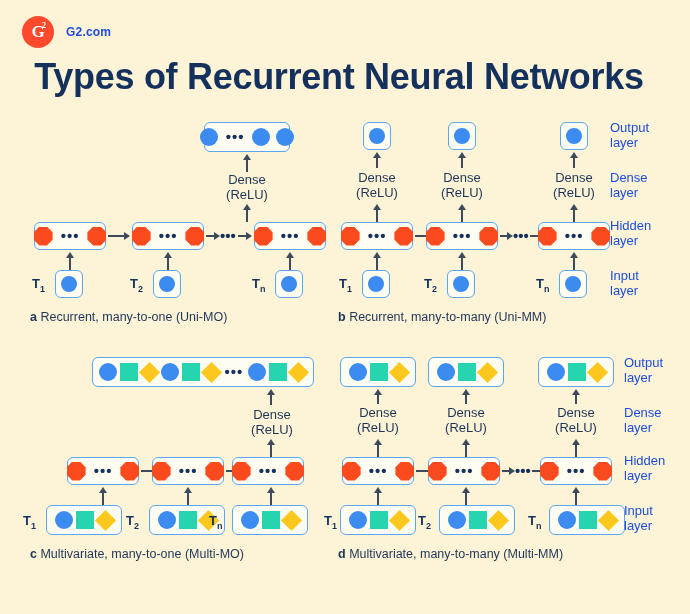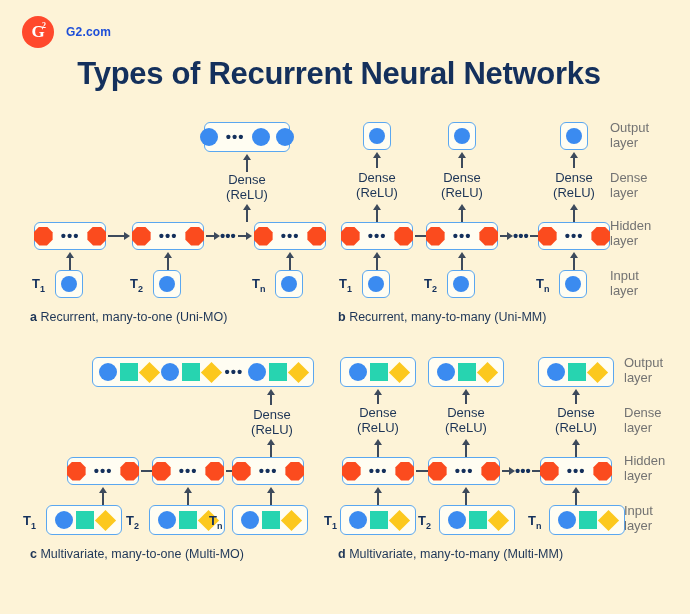--- a/index.html
+++ b/index.html
@@ -20,21 +20,21 @@
     background:#ff492c; color:#fff;
     display:flex; align-items:center; justify-content:center;
     font-weight:bold; font-size:17px; font-family:"Liberation Serif", serif;
     position:relative;
   }
   .g2-logo .sup { font-size:8px; position:absolute; top:5px; right:8px; }
   .brand { font-size:12px; color:#1d4ed8; font-weight:600; letter-spacing:.2px; }
 
   .page-title {
     position:absolute; left:0; right:12px; top:56px;
-    text-align:center; font-size:31px; font-weight:bold;
+    text-align:center; font-size:36px; font-weight:bold;
     letter-spacing:-0.3px; color:#14305c;
   }
 
   
   .panel { position:absolute; }
   #panel-a { left:22px;  top:118px; width:318px; height:222px; }
   #panel-b { left:338px; top:118px; width:340px; height:222px; }
   #panel-c { left:22px;  top:353px; width:318px; height:222px; }
   #panel-d { left:338px; top:353px; width:340px; height:222px; }
 
@@ -99,21 +99,21 @@
 
   .hdots { position:absolute; font-size:15px; font-weight:bold; color:#14305c; line-height:6px; }
 
   .dense-lbl {
     position:absolute; text-align:center; font-size:13px; color:#1d3557;
     line-height:15px; white-space:nowrap;
   }
 
   
   .layer-lbl {
-    position:absolute; font-size:13px; color:#737373; line-height:15px;
+    position:absolute; font-size:13px; color:#1d4ed8; line-height:15px;
   }
 </style>
 </head>
 <body>
 
 <div class="header">
   <div class="g2-logo">
     <span>G</span>
     <span class="sup">2</span>
   </div>

